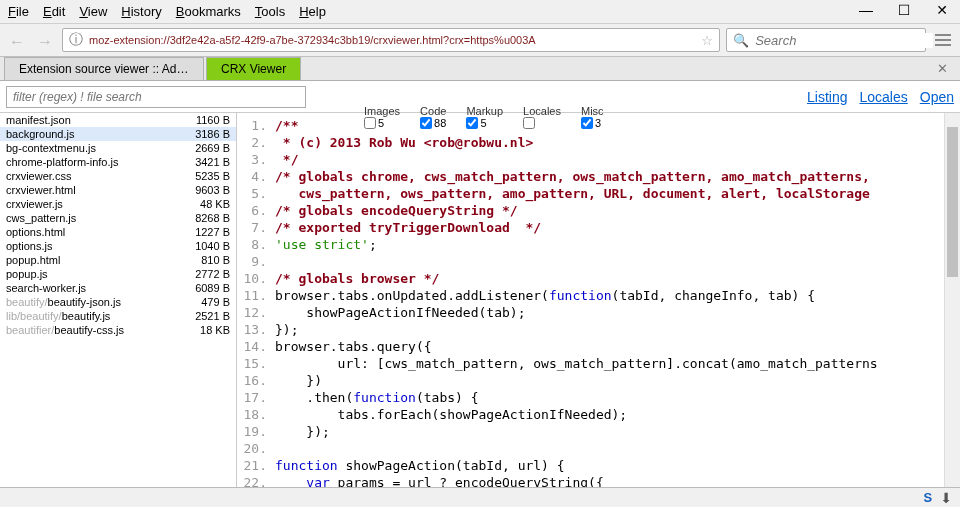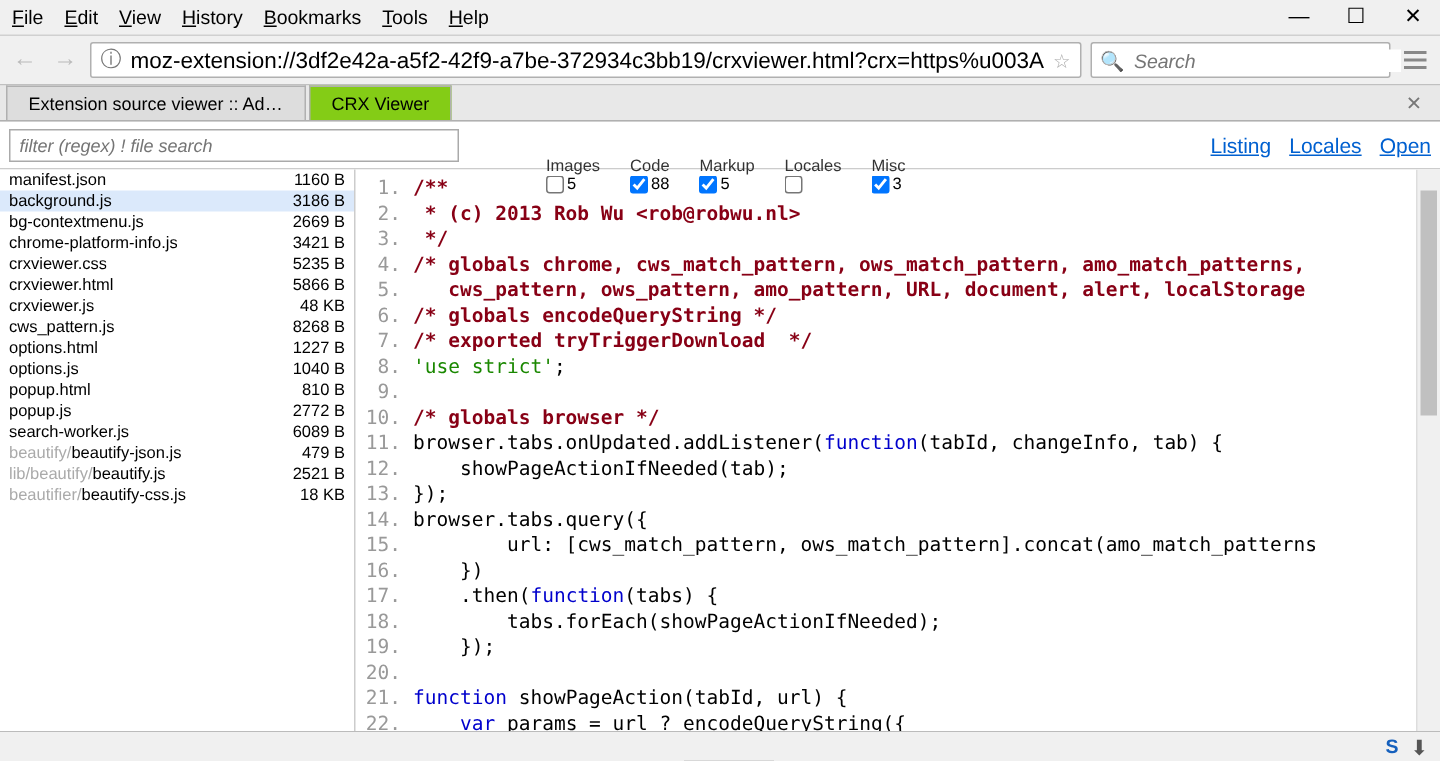--- a/index.html
+++ b/index.html
@@ -10,21 +10,21 @@
 .menubar span u { text-decoration: underline; }
 
 .titlebar-controls { position: absolute; top: 2px; right: 8px; display: flex; gap: 18px; font-size: 14px; }
 .titlebar-controls span { cursor: default; width: 20px; text-align: center; }
 
 .navbar { background: #f0f0f0; padding: 4px 6px; display: flex; align-items: center; gap: 6px; border-bottom: 1px solid #c0c0c0; }
 .nav-btn { width: 22px; height: 22px; display: flex; align-items: center; justify-content: center; color: #888; font-size: 16px; }
 .nav-btn.disabled { color: #bbb; }
 .urlbar { flex: 1; display: flex; align-items: center; background: #fff; border: 1px solid #b0b0b0; border-radius: 2px; padding: 2px 6px; height: 24px; }
 .urlbar .info-icon { color: #777; font-size: 14px; margin-right: 6px; }
-.urlbar .url-text { flex: 1; font-size: 15px; color: #000000; white-space: nowrap; overflow: hidden; }
+.urlbar .url-text { flex: 1; font-size: 11px; color: #7f1d1d; white-space: nowrap; overflow: hidden; }
 .urlbar .star { color: #aaa; margin-left: 6px; }
 .searchbar { width: 200px; display: flex; align-items: center; background: #fff; border: 1px solid #b0b0b0; border-radius: 2px; padding: 2px 6px; height: 24px; }
 .searchbar .mag { color: #888; margin-right: 6px; font-size: 13px; }
 .searchbar input { border: none; outline: none; font-size: 13px; flex: 1; font-style: italic; color: #888; }
 .hamburger { width: 22px; height: 22px; display: flex; flex-direction: column; justify-content: center; gap: 3px; padding: 0 3px; }
 .hamburger div { height: 2px; background: #888; }
 
 .tabs { background: #e8e8e8; display: flex; align-items: center; border-bottom: 1px solid #b0b0b0; padding: 0 4px; position: relative; }
 .tab { padding: 4px 14px; background: #ddd; border: 1px solid #b0b0b0; border-bottom: none; margin-right: 2px; font-size: 12px; white-space: nowrap; max-width: 200px; overflow: hidden; text-overflow: ellipsis; }
 .tab.active { background: #84cc16; }
@@ -162,21 +162,21 @@
       <div class="file-row">
         <span class="fname">chrome-platform-info.js</span>
         <span class="fsize">3421 B</span>
       </div>
       <div class="file-row">
         <span class="fname">crxviewer.css</span>
         <span class="fsize">5235 B</span>
       </div>
       <div class="file-row">
         <span class="fname">crxviewer.html</span>
-        <span class="fsize">5866 B</span>
+        <span class="fsize">9603 B</span>
       </div>
       <div class="file-row">
         <span class="fname">crxviewer.js</span>
         <span class="fsize">48 KB</span>
       </div>
       <div class="file-row">
         <span class="fname">cws_pattern.js</span>
         <span class="fsize">8268 B</span>
       </div>
       <div class="file-row">

